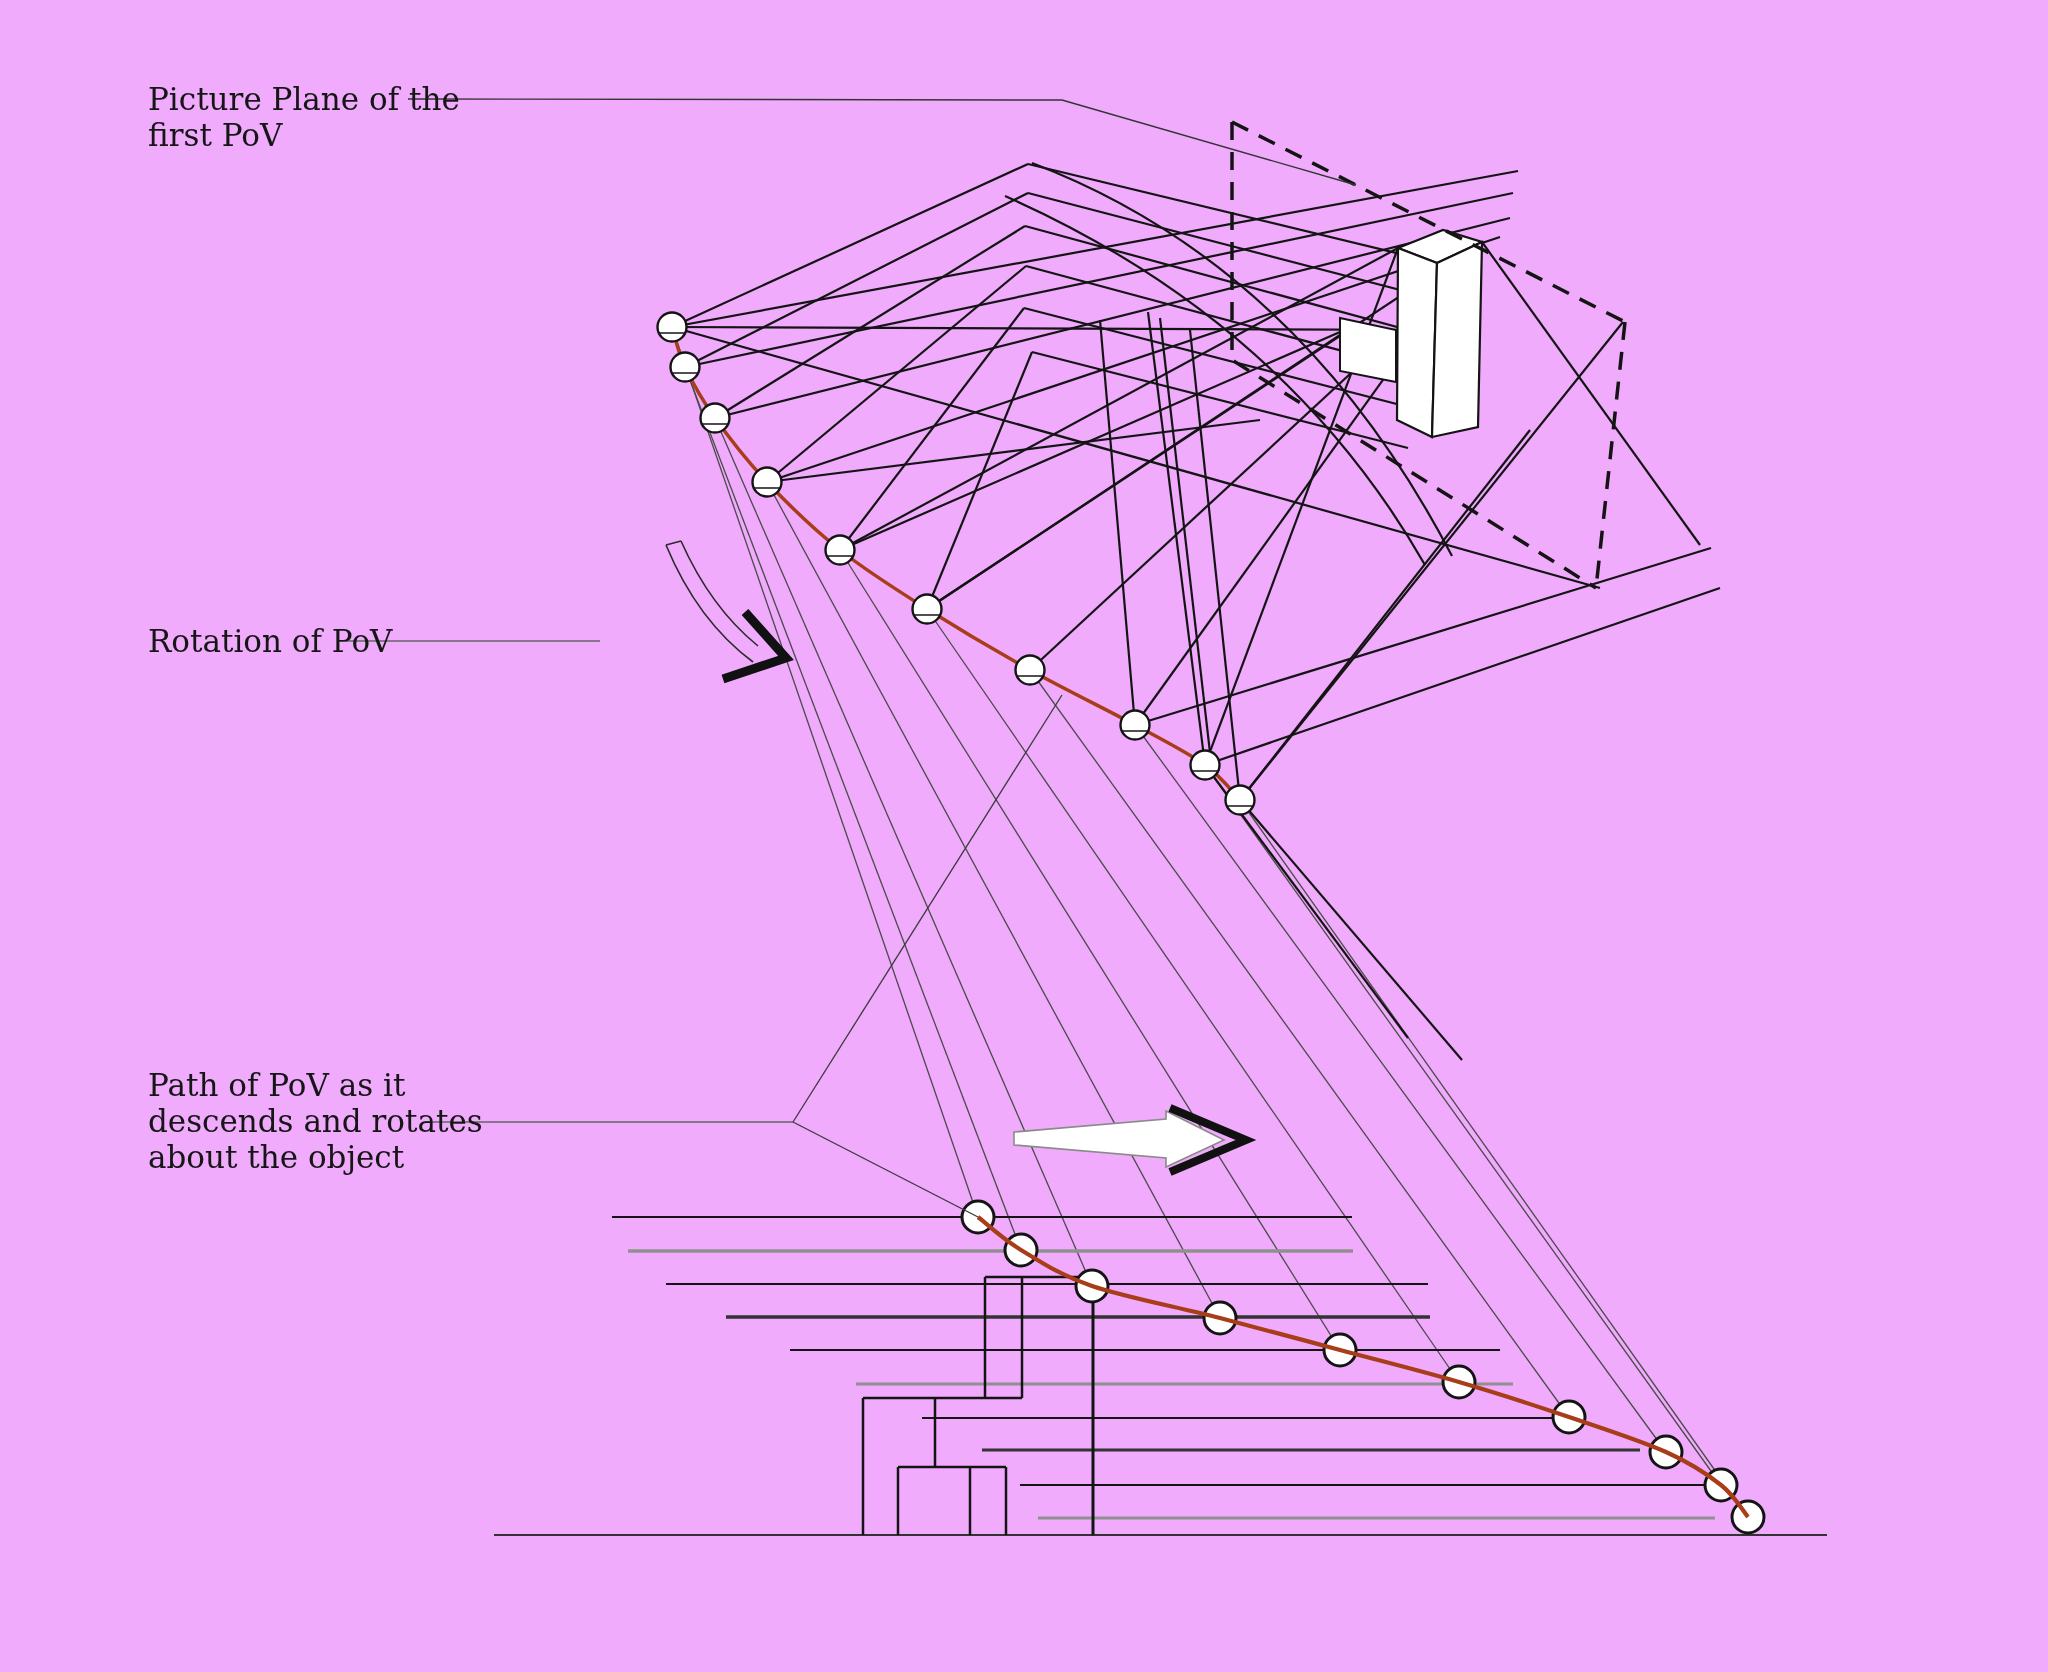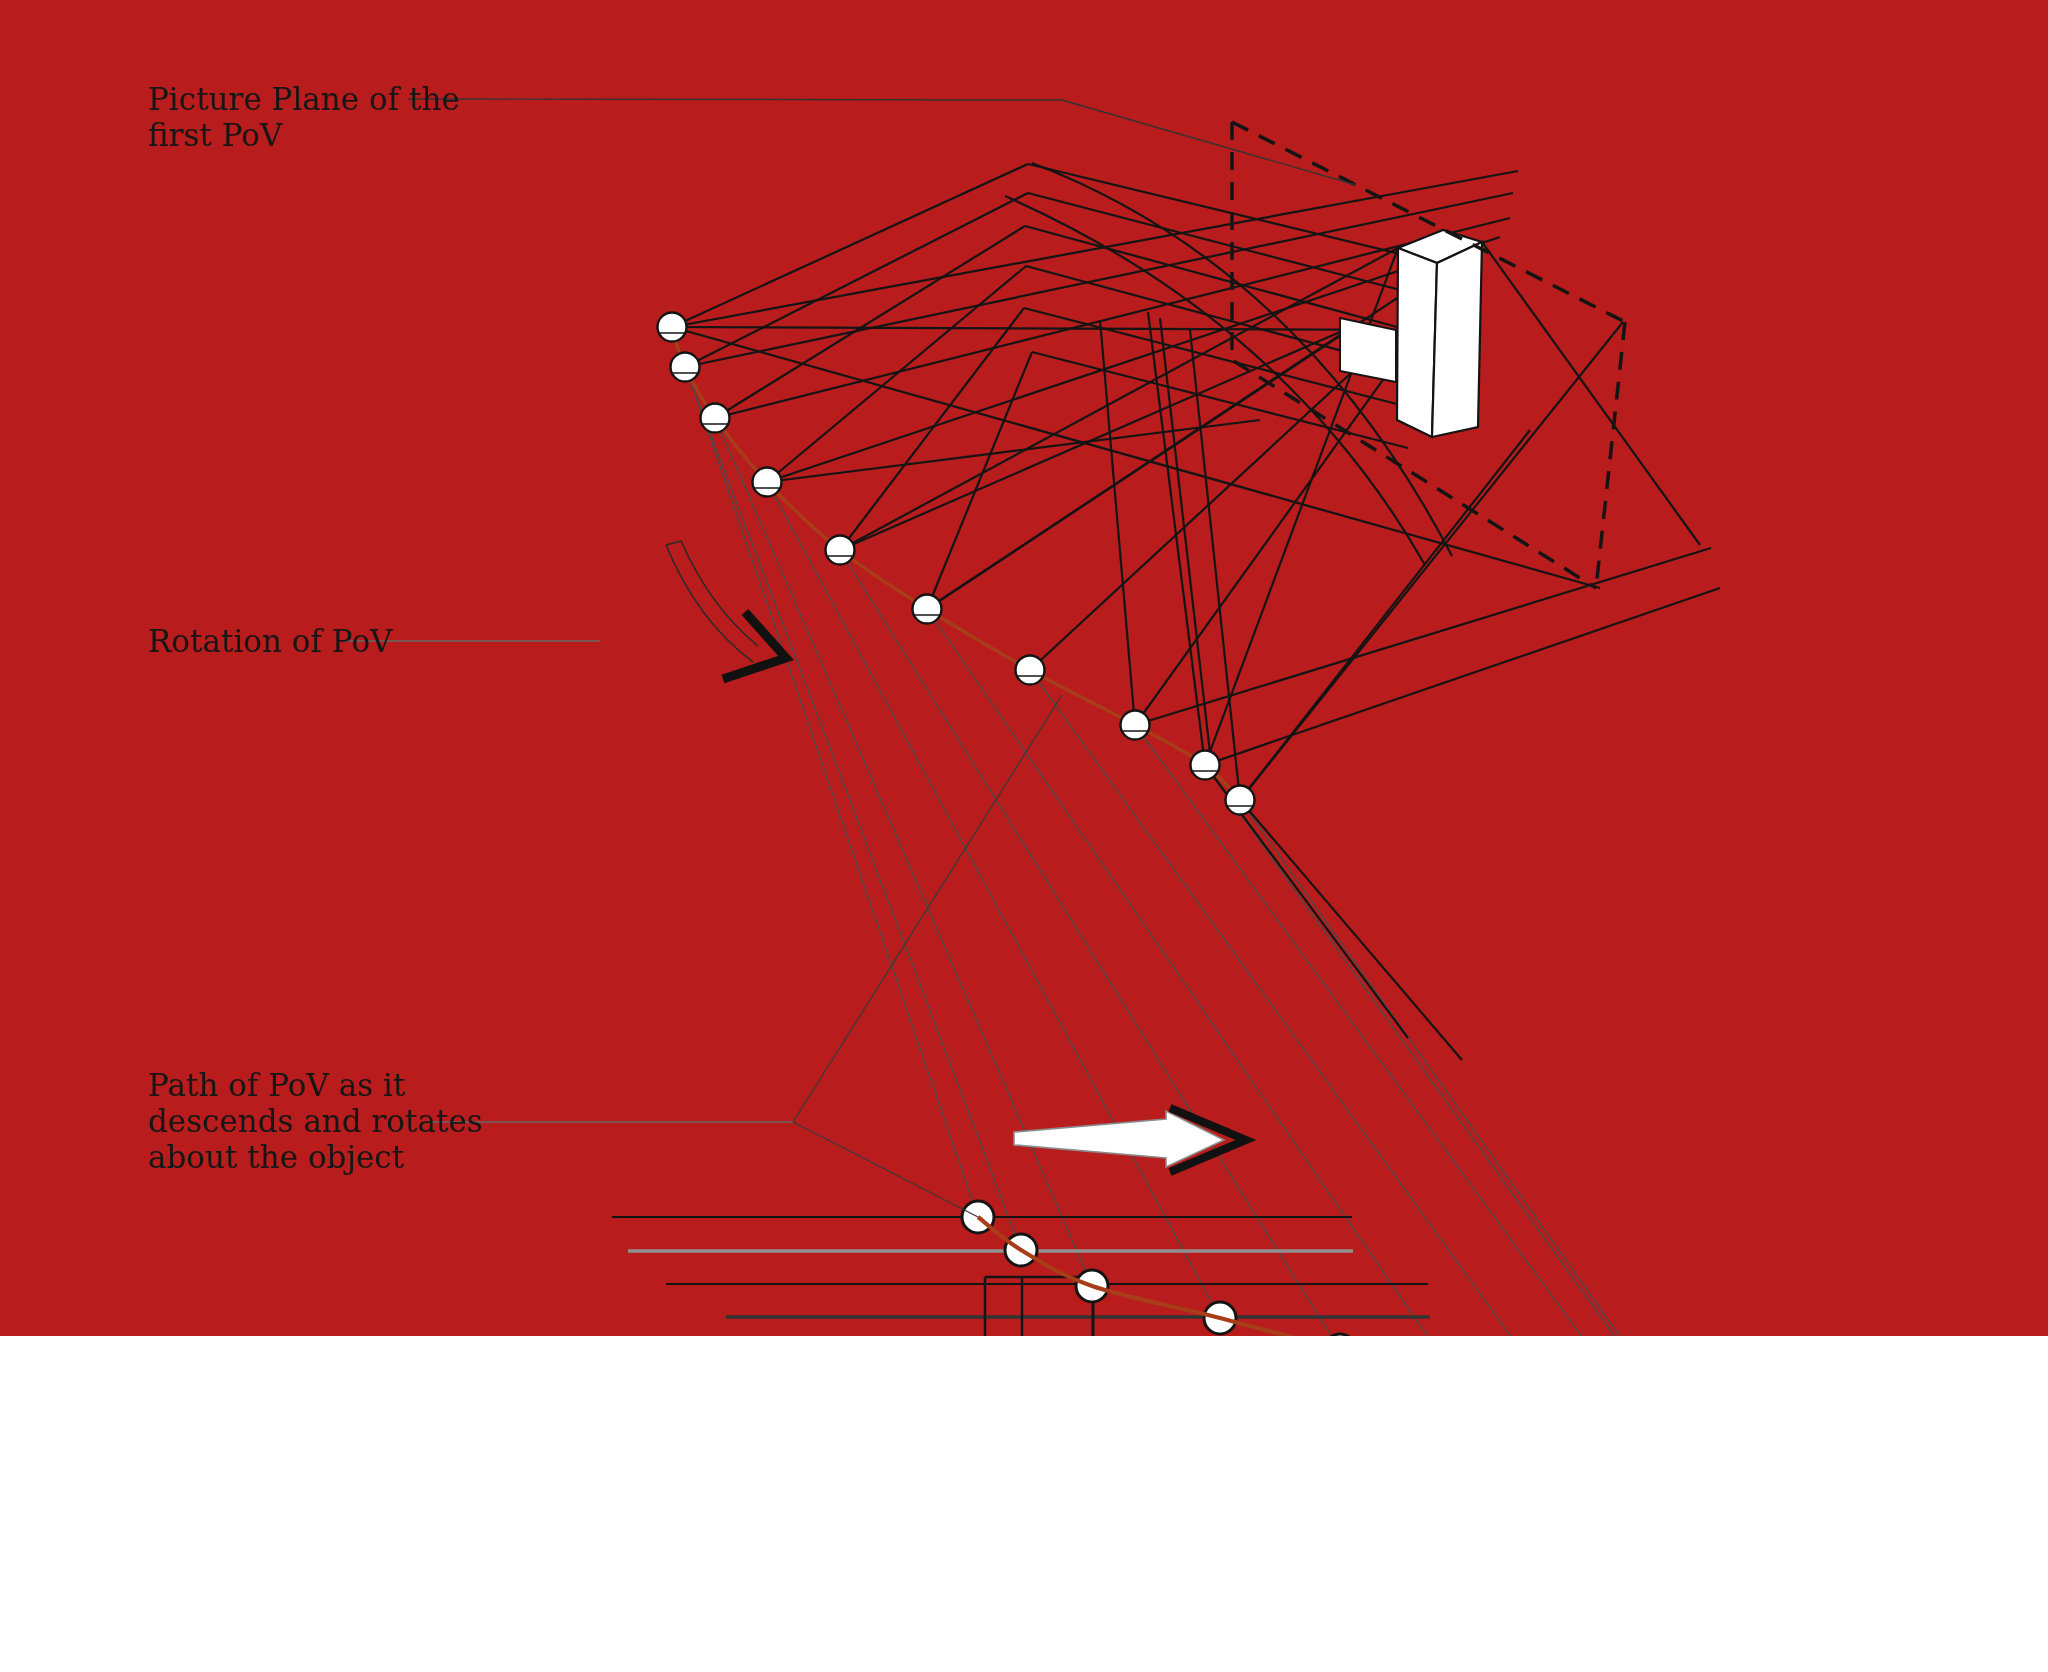--- a/index.html
+++ b/index.html
@@ -1,16 +1,16 @@
 <!DOCTYPE html>
 <html><head>
 <meta charset="utf-8">
 <style>
   html,body{margin:0;padding:0;background:#ffffff;}
-  #stage{position:relative;width:2048px;height:1336px;background:#b91c1c;overflow:hidden;}
+  #stage{position:relative;width:2048px;height:1672px;background:#f0abfc;overflow:hidden;}
   svg{position:absolute;left:0;top:0;}
   text{font-family:"DejaVu Serif","Liberation Serif",serif;fill:#161616;font-size:31px;}
 </style>
 </head>
 <body>
 
 <div id="stage">
   <svg id="svg" width="2048" height="1672" viewBox="0 0 2048 1672">
     <g id="g-proj">
         <line x1="672" y1="327" x2="978" y2="1217" stroke="#4a4a4a" stroke-width="1.3"></line>

